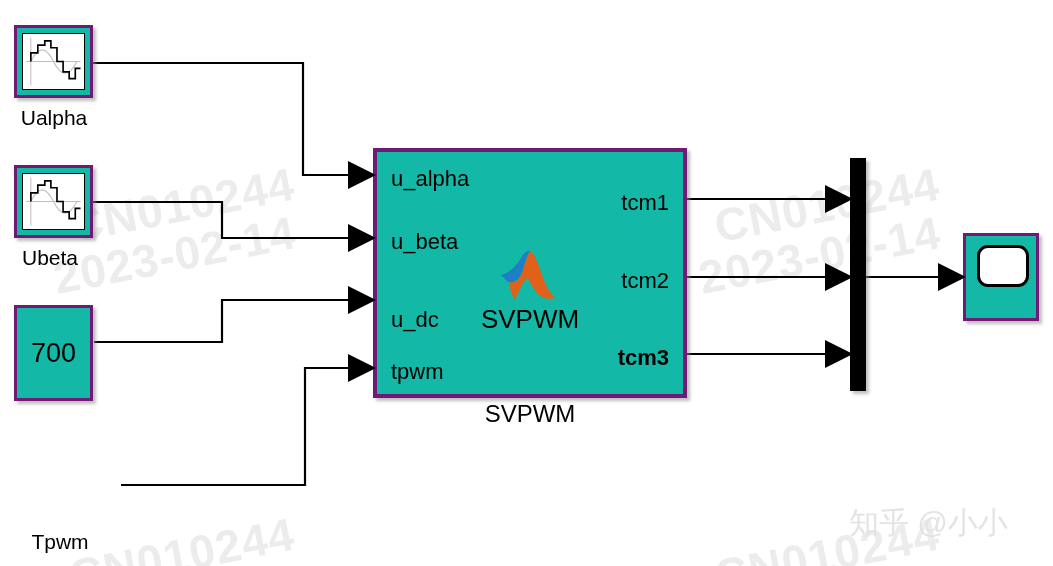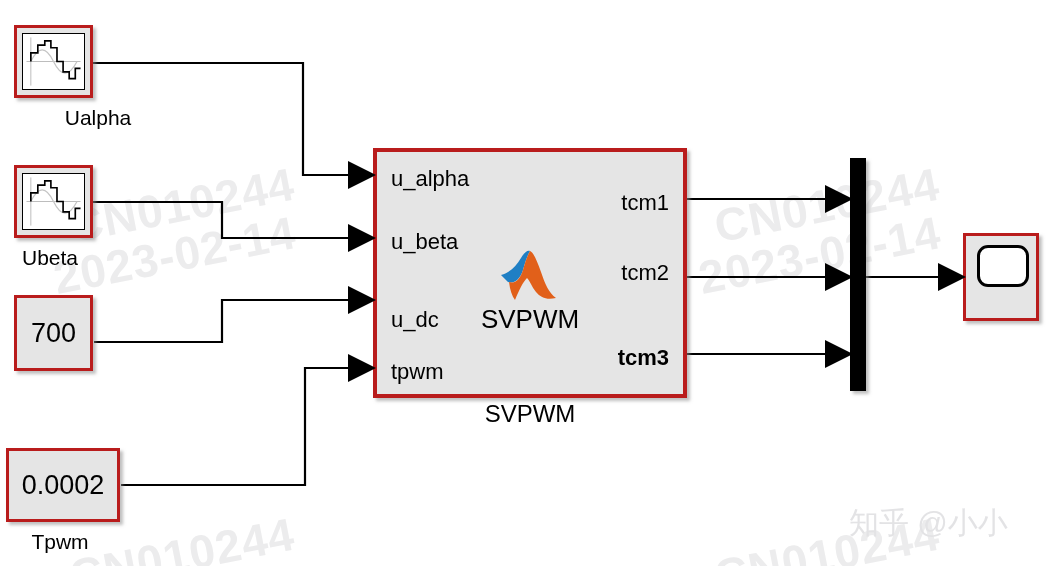--- a/index.html
+++ b/index.html
@@ -37,22 +37,22 @@
     font-family: "Liberation Sans", sans-serif;
     white-space: nowrap;
     user-select: none;
     pointer-events: none;
     z-index: 3;
   }
   
   .blk {
     position: absolute;
     box-sizing: border-box;
-    background: #e5e5e5;
-    border: 3px solid #b91c1c;
+    background: #14b8a6;
+    border: 3px solid #701a75;
     box-shadow: 3px 3px 3px rgba(140,140,140,0.55);
     z-index: 2;
   }
   .blk-label {
     position: absolute;
     text-align: center;
     font-size: 21px;
     color: #000000;
     white-space: nowrap;
     z-index: 2;
@@ -192,52 +192,49 @@
   <div class="blk" id="ualpha-block" style="left:14px; top:25px; width:79px; height:73px;">
     <div class="siggen-inner">
       <svg viewBox="0 0 70 64" preserveAspectRatio="none" xmlns="http://www.w3.org/2000/svg">
         <line x1="9" y1="4" x2="9" y2="60" stroke="#b9b9b9" stroke-width="1.1"></line>
         <line x1="4" y1="32" x2="66" y2="32" stroke="#b9b9b9" stroke-width="1.1"></line>
         <path d="M 9,32 Q 22,5 35,32 Q 48,59 62,32" fill="none" stroke="#c4c4c4" stroke-width="1.4"></path>
         <polyline points="9,32 9,22 17,22 17,13 25,13 25,8 32,8 32,16 39,16 39,32 46,32 46,44 53,44 53,52 60,52 60,40 66,40" fill="none" stroke="#000000" stroke-width="1.9" stroke-linejoin="miter"></polyline>
       </svg>
     </div>
   </div>
-  <div class="blk-label" style="left:0px; top:106px; width:108px;padding-left:44px;">Ualpha</div>
+  <div class="blk-label" style="left:0px; top:106px; width:108px;">Ualpha</div>
 
   <div class="blk" id="ubeta-block" style="left:14px; top:165px; width:79px; height:73px;">
     <div class="siggen-inner">
       <svg viewBox="0 0 70 64" preserveAspectRatio="none" xmlns="http://www.w3.org/2000/svg">
         <line x1="9" y1="4" x2="9" y2="60" stroke="#b9b9b9" stroke-width="1.1"></line>
         <line x1="4" y1="32" x2="66" y2="32" stroke="#b9b9b9" stroke-width="1.1"></line>
         <path d="M 9,32 Q 22,5 35,32 Q 48,59 62,32" fill="none" stroke="#c4c4c4" stroke-width="1.4"></path>
         <polyline points="9,32 9,22 17,22 17,13 25,13 25,8 32,8 32,16 39,16 39,32 46,32 46,44 53,44 53,52 60,52 60,40 66,40" fill="none" stroke="#000000" stroke-width="1.9" stroke-linejoin="miter"></polyline>
       </svg>
     </div>
   </div>
   <div class="blk-label" style="left:0px; top:246px; width:100px;text-align:center;">Ubeta</div>
 
-  <div class="blk" id="vdc-block" style="left:14px; top:295px; width:79px; height:76px;">
+  <div class="blk" id="vdc-block" style="left:14px; top:305px; width:79px; height:96px;">
     <div class="const-val">700</div>
   </div>
 
-  <div class="blk" id="tpwm-block" style="left:6px; top:448px; width:114px; height:74px;">
-    <div class="const-val">0.0002</div>
-  </div>
   <div class="blk-label" style="left:0px; top:530px; width:120px;">Tpwm</div>
 
   <div class="blk" id="svpwm-block" style="left:373px; top:148px; width:314px; height:250px;">
 
     <span class="port-label port-in" style="top:14px;">u_alpha</span>
     <span class="port-label port-in" style="top:77px;text-align:center;">u_beta</span>
     <span class="port-label port-in" style="top:139px;margin-top:16px;">u_dc</span>
     <span class="port-label port-in" style="top:207px;">tpwm</span>
 
     <span class="port-label port-out" style="top:38px;">tcm1</span>
-    <span class="port-label port-out" style="top:108px;">tcm2</span>
+    <span class="port-label port-out" style="top:116px;">tcm2</span>
     <span class="port-label port-out" style="top:193px;font-weight:bold;">tcm3</span>
 
     <div id="svpwm-icon-wrap">
       <span>
         <svg width="62" height="56" viewBox="0 0 62 56" xmlns="http://www.w3.org/2000/svg">
           <path d="M 2,27 C 12,24 17,18 22,10 C 25,5 28,2 31,3 C 28,8 26,15 24,22 C 21,31 16,36 9,34 Z" fill="#1f7fc4"></path>
           <path d="M 31,3 C 35,5 38,13 42,24 C 46,36 50,45 57,50 C 48,52 42,50 37,44 C 33,39 31,33 28,30 C 24,34 20,42 16,52 C 13,48 11,42 10,34 C 17,36 21,31 24,22 C 26,15 28,8 31,3 Z" fill="#e1601a"></path>
         </svg>
       </span>
       <span id="svpwm-icon-name">SVPWM</span>

